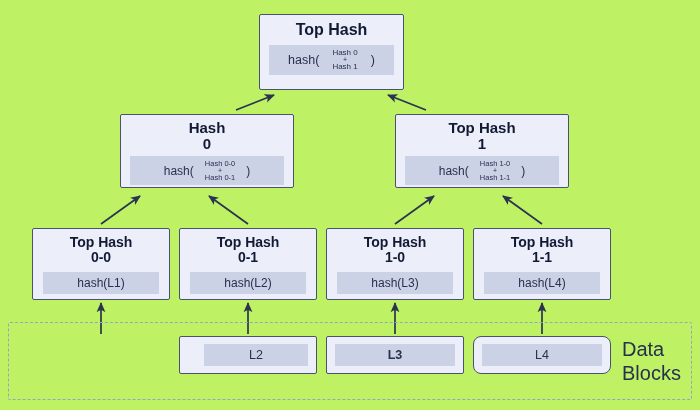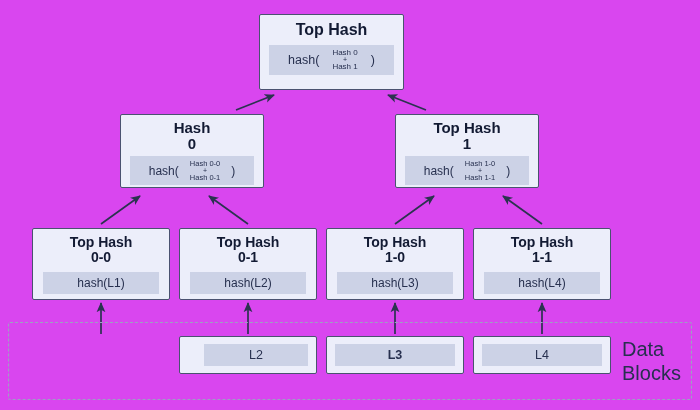--- a/index.html
+++ b/index.html
@@ -10,21 +10,21 @@
     width: 700px;
     height: 410px;
     background: #e4e7f2;
     font-family: "Liberation Sans", sans-serif;
     overflow: hidden;
   }
   #canvas {
     position: relative;
     width: 700px;
     height: 410px;
-    background: #d946ef;
+    background: #bef264;
   }
   #arrow-layer {
     position: absolute;
     left: 0;
     top: 0;
     width: 700px;
     height: 410px;
     pointer-events: none;
   }
 
@@ -88,21 +88,21 @@
   #node-root .formula {
     margin-top: 7px;
     height: 30px;
     font-size: 12.5px;
     gap: 13px;
   }
   #node-root .formula .args { font-size: 8px; }
 
   
   .node-mid {
-    width: 144px;
+    width: 174px;
     height: 74px;
     top: 114px;
     padding-top: 5px;
   }
   #node-h0 { left: 120px; }
   #node-h1 { left: 395px; }
   .node-mid .node-title { font-size: 15px; }
   .node-mid .formula {
     margin-top: 4px;
     height: 29px;
@@ -158,21 +158,21 @@
     border: 1.6px solid #4a5270;
     border-radius: 2px;
     display: flex;
     align-items: center;
     justify-content: center;
     z-index: 2;
   }
   #block-l1 { left: 32px; }
   #block-l2 { left: 179px; padding-left: 16px; }
   #block-l3 { left: 326px; font-weight: bold; }
-  #block-l4 { left: 473px; }
+  #block-l4 { left: 473px; border-radius: 8px; }
   .datablock-inner {
     box-sizing: border-box;
     width: calc(100% - 16px);
     height: 22px;
     background: #ccd2e6;
     color: #27304f;
     font-size: 12.5px;
     display: flex;
     align-items: center;
     justify-content: center;

